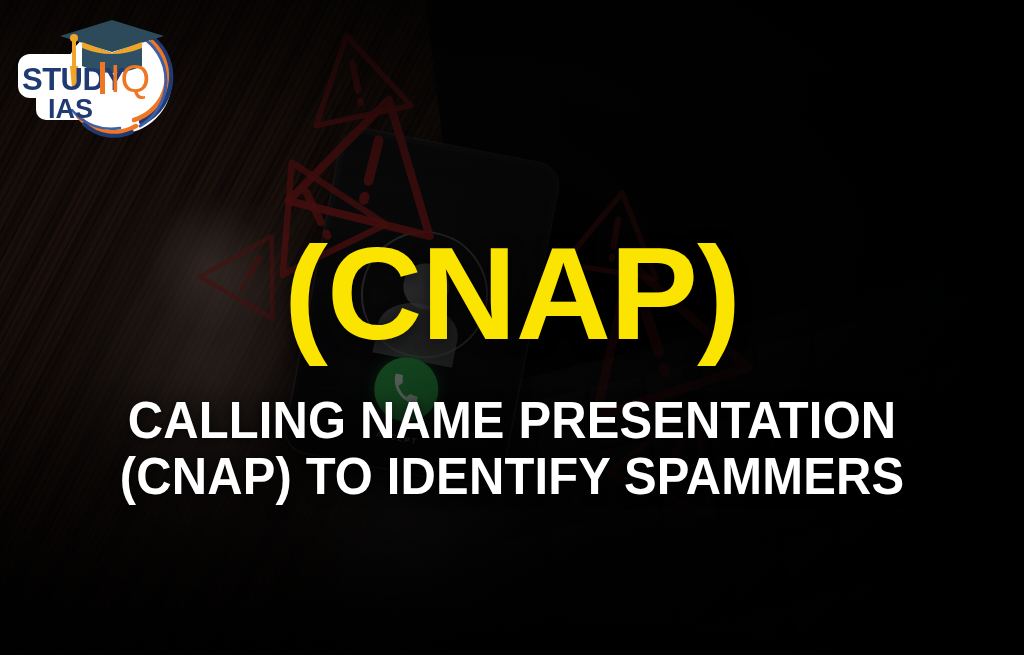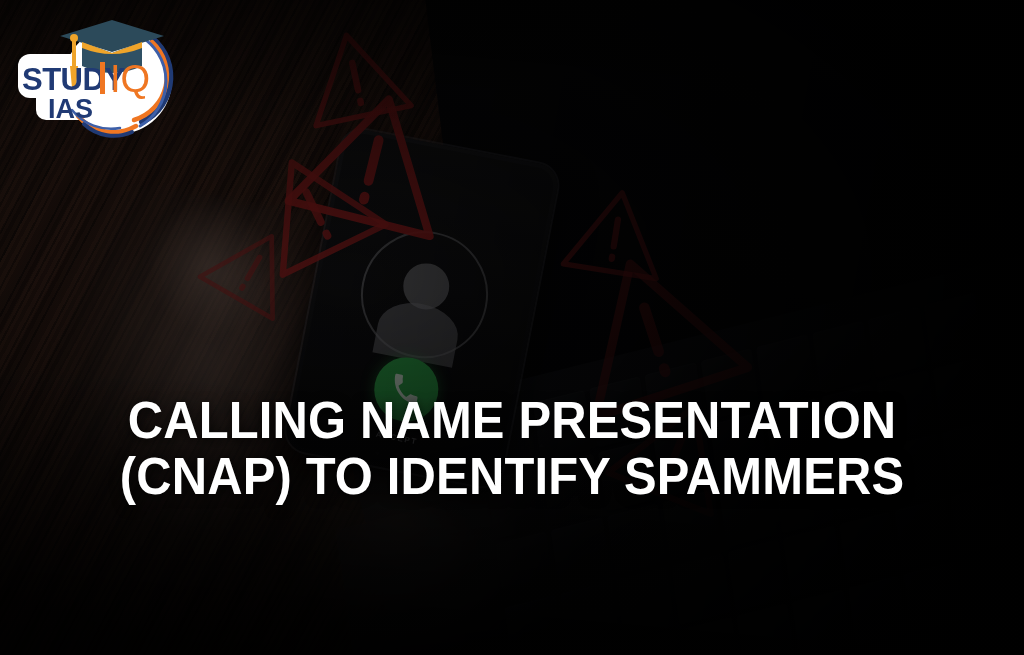--- a/index.html
+++ b/index.html
@@ -327,19 +327,20 @@
         <circle cx="60" cy="32" r="4" fill="#efa42a"></circle>
       </g>
 
       <text x="8" y="84" font-family="Liberation Sans, sans-serif" font-size="31" font-weight="700" fill="#203a74" letter-spacing="-0.5">STUDY</text>
       <rect x="86" y="56" width="5" height="32" fill="#ef7622"></rect>
       <text x="96" y="86" font-family="Liberation Sans, sans-serif" font-size="38" font-weight="400" fill="#ef7622">IQ</text>
       <text x="34" y="112" font-family="Liberation Sans, sans-serif" font-size="27" font-weight="700" fill="#203a74">IAS</text>
     </svg>
   </div>
 
+  <div class="headline">(CNAP)</div>
 
   <div class="subtitle">
     <span class="ln">CALLING NAME PRESENTATION</span>
     <span class="ln">(CNAP) TO IDENTIFY SPAMMERS</span>
   </div>
 
 </div>
 
 </body></html>

